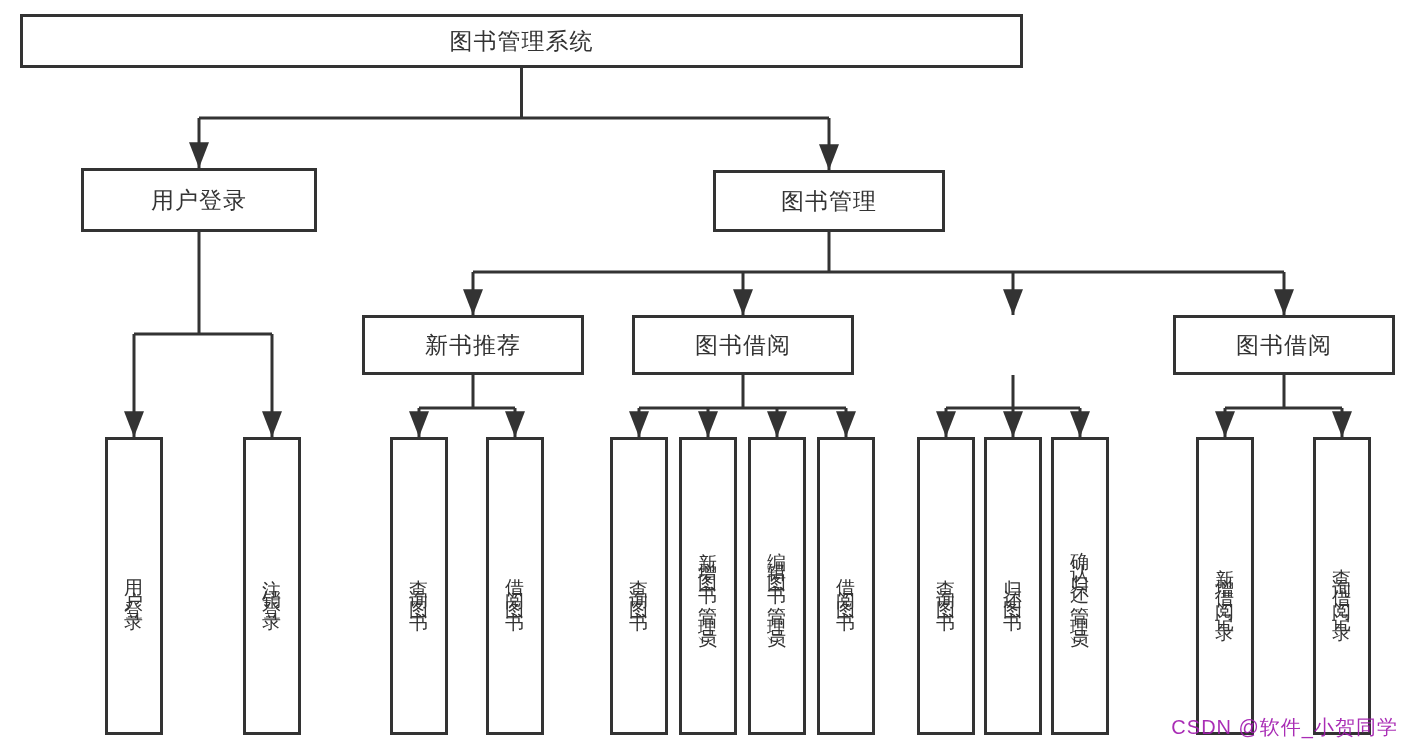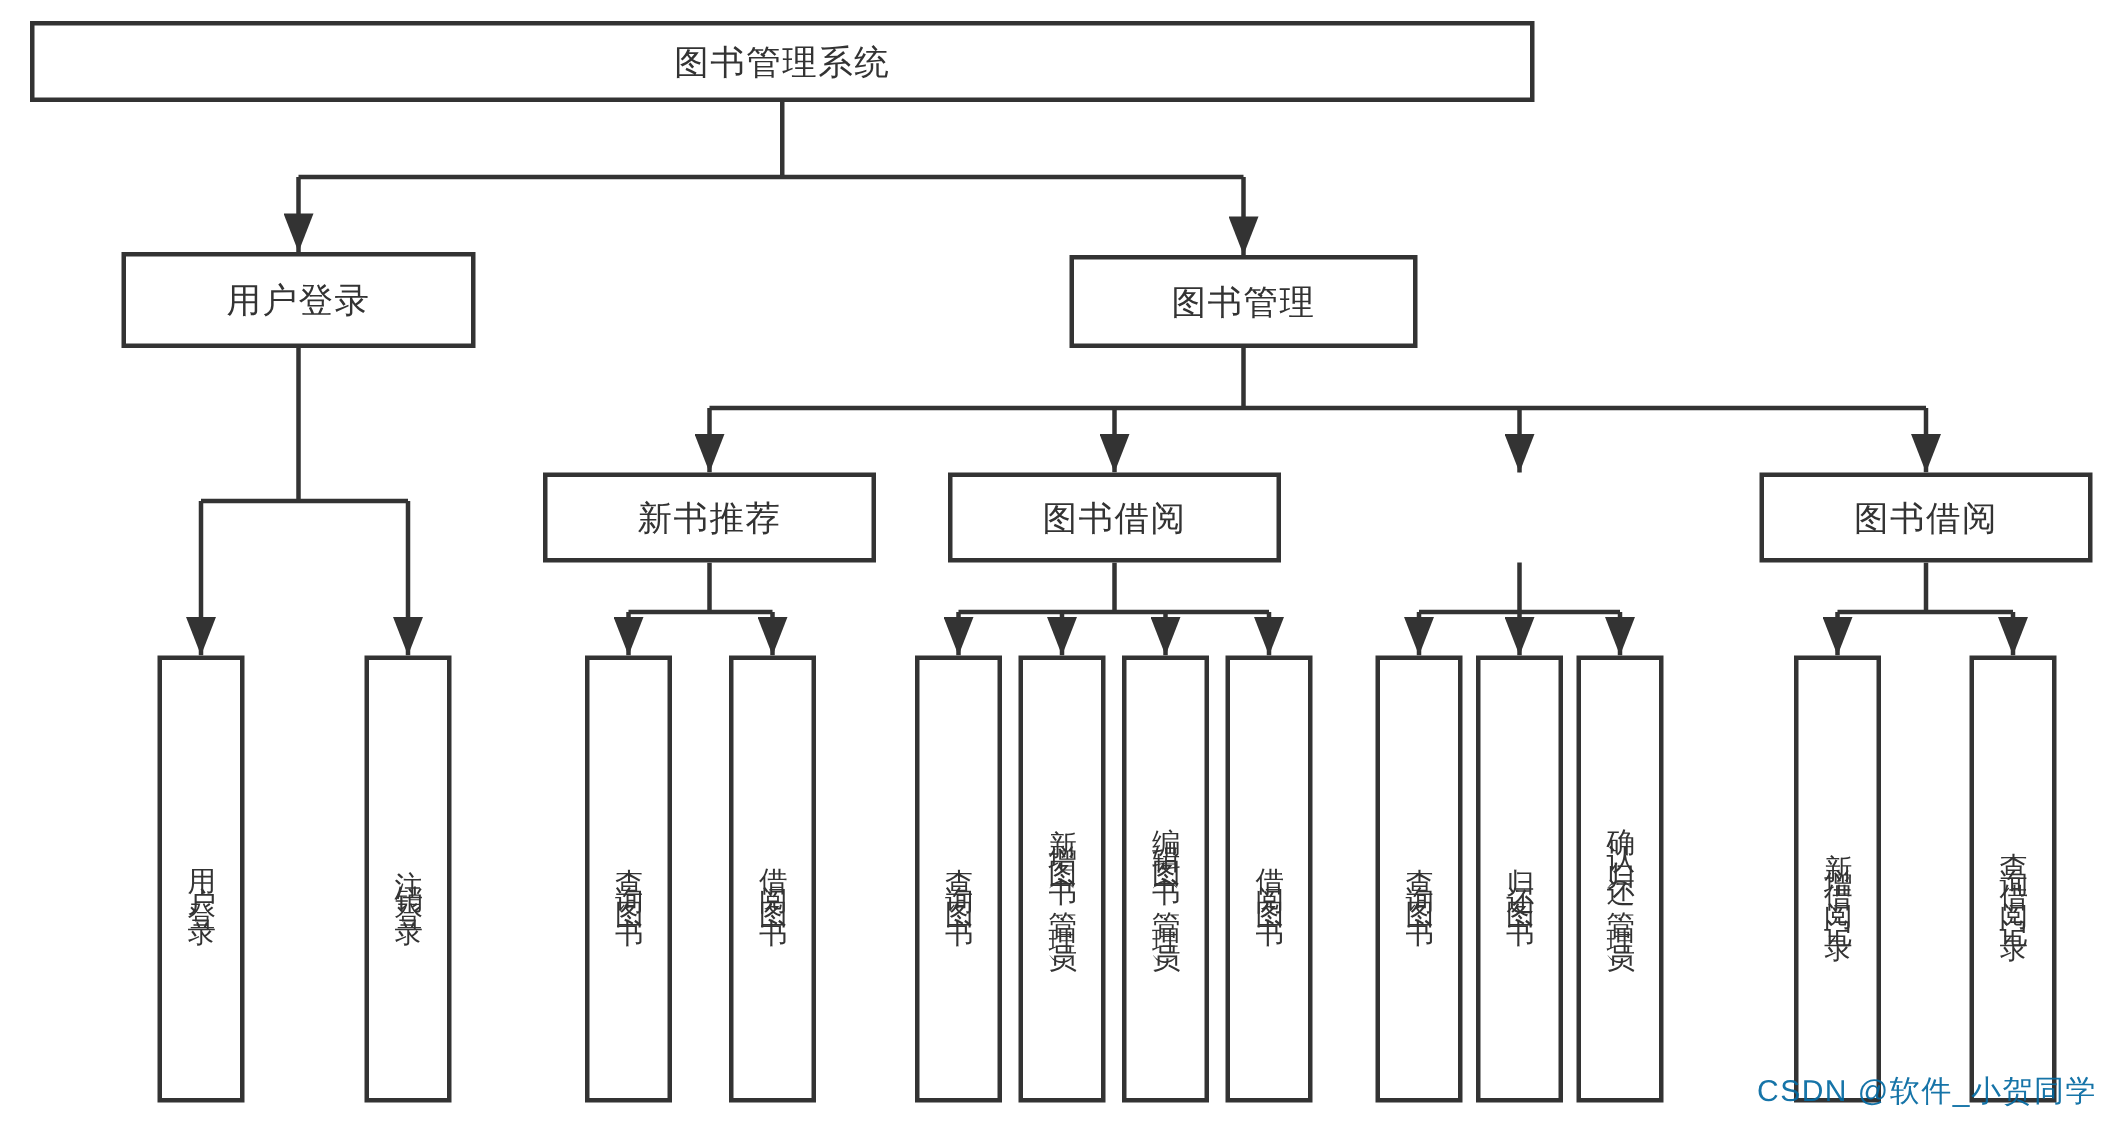--- a/index.html
+++ b/index.html
@@ -61,21 +61,21 @@
   .a1 { left: 105px; }  .a2 { left: 243px; }
   .b1 { left: 390px; }  .b2 { left: 486px; }
   .c1 { left: 610px; }  .c2 { left: 679px; }  .c3 { left: 748px; }  .c4 { left: 817px; }
   .d1 { left: 917px; }  .d2 { left: 984px; }  .d3 { left: 1051px; }
   .e1 { left: 1196px; } .e2 { left: 1313px; }
   .watermark {
     position: absolute;
     top: 714px;
     right: 7px;
     font-size: 20px;
-    color: #0369a1;
+    color: #a21caf;
     opacity: 0.92;
     letter-spacing: 1px;
     white-space: nowrap;
   }
 </style>
 </head>
 <body>
 
 <div class="canvas">
 

